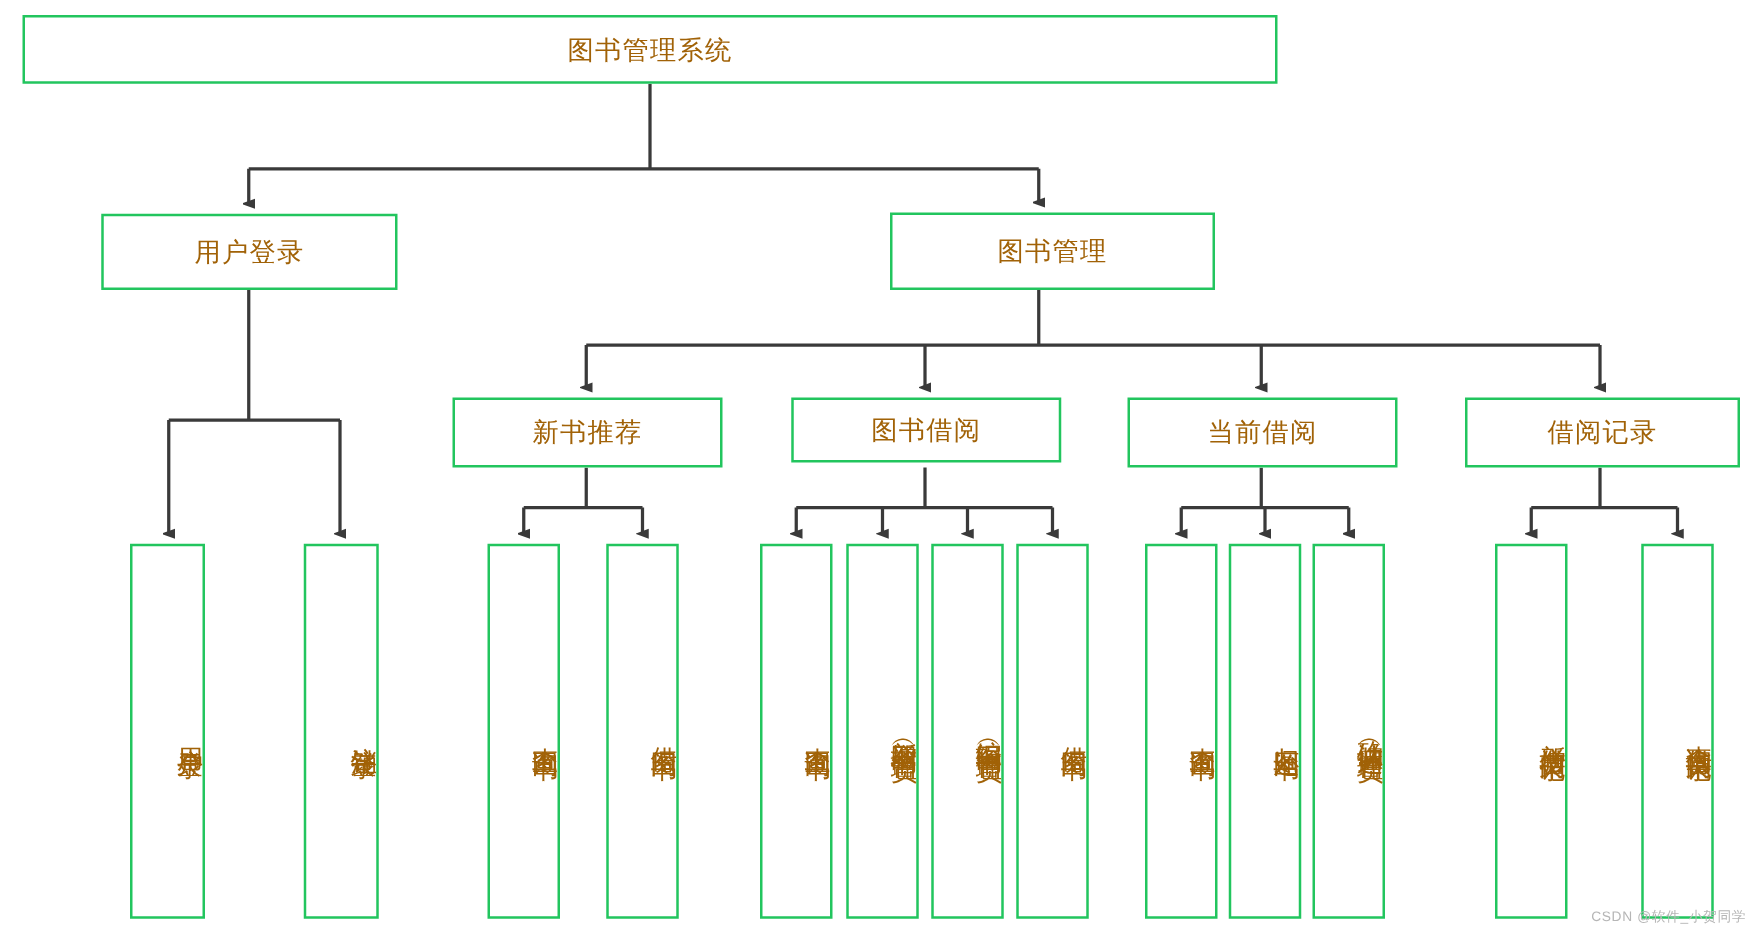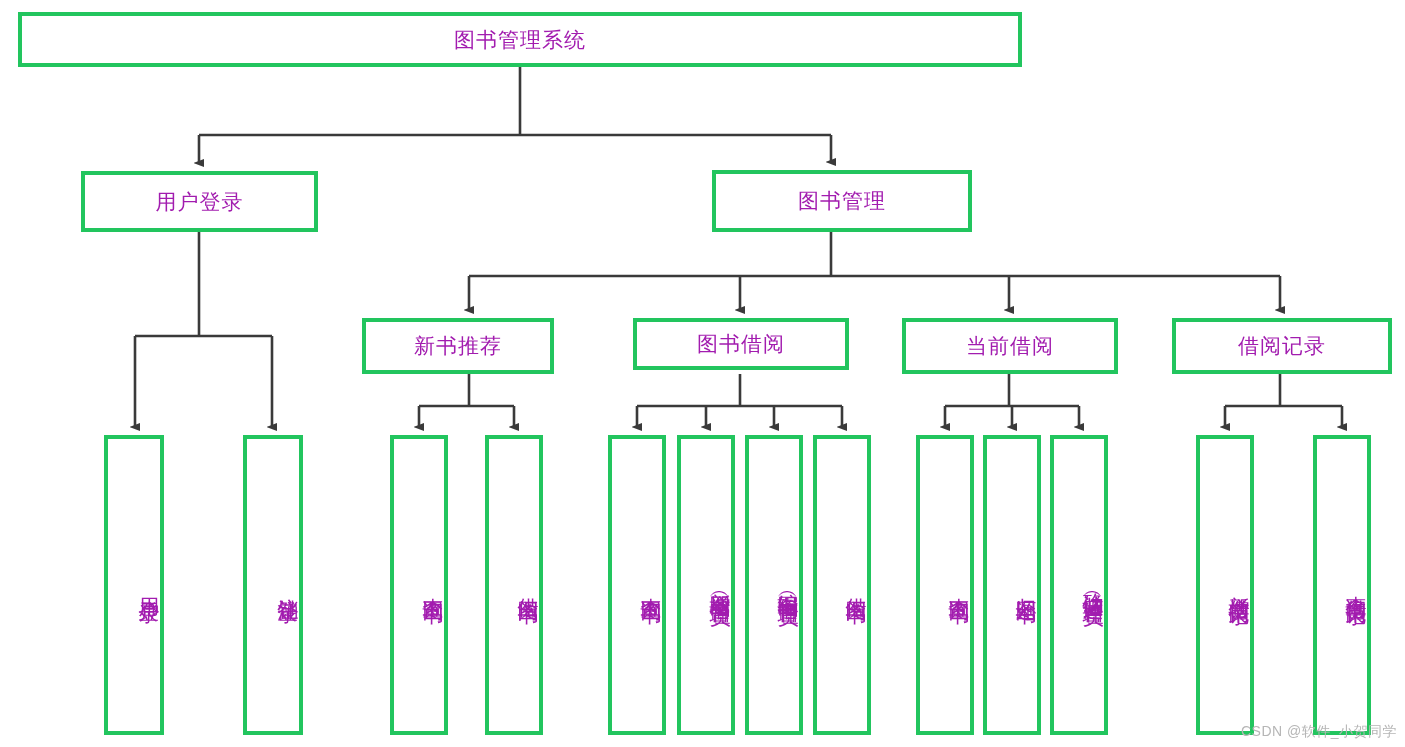--- a/index.html
+++ b/index.html
@@ -20,26 +20,26 @@
   #edges {
     position: absolute;
     left: 0;
     top: 0;
     width: 1405px;
     height: 747px;
   }
   .node {
     position: absolute;
     box-sizing: border-box;
-    border: 4px solid #22c55e;
+    border: 2px solid #22c55e;
     background: #ffffff;
     display: flex;
     align-items: center;
     justify-content: center;
-    color: #a21caf;
+    color: #a16207;
   }
   .node-h {
     font-size: 21px;
     letter-spacing: 1px;
     white-space: nowrap;
   }
   .node-v {
     font-size: 21px;
     letter-spacing: 2px;
     writing-mode: vertical-rl;
@@ -50,21 +50,21 @@
     align-items: flex-start;
     justify-content: center;
   }
   .node-label {
     display: block;
   }
   #watermark {
     position: absolute;
     right: 8px;
     bottom: 6px;
-    font-size: 14px;
+    font-size: 11px;
     color: #b6b6b6;
     white-space: nowrap;
     letter-spacing: 0.5px;
     pointer-events: none;
   }
 </style>
 </head>
 <body>
 
 <div id="canvas">
@@ -123,21 +123,21 @@
     <span class="node-label">图书管理系统</span>
   </div>
 
   <div class="node node-h" style="left:81px; top:171px; width:237px; height:61px;">
     <span class="node-label">用户登录</span>
   </div>
   <div class="node node-h" style="left:712px; top:170px; width:260px; height:62px;">
     <span class="node-label">图书管理</span>
   </div>
 
-  <div class="node node-h" style="left:362px; top:318px; width:192px; height:56px;">
+  <div class="node node-h" style="left:362px; top:318px; width:216px; height:56px;">
     <span class="node-label">新书推荐</span>
   </div>
   <div class="node node-h" style="left:633px; top:318px; width:216px; height:52px;">
     <span class="node-label">图书借阅</span>
   </div>
   <div class="node node-h" style="left:902px; top:318px; width:216px; height:56px;">
     <span class="node-label">当前借阅</span>
   </div>
   <div class="node node-h" style="left:1172px; top:318px; width:220px; height:56px;">
     <span class="node-label">借阅记录</span>

